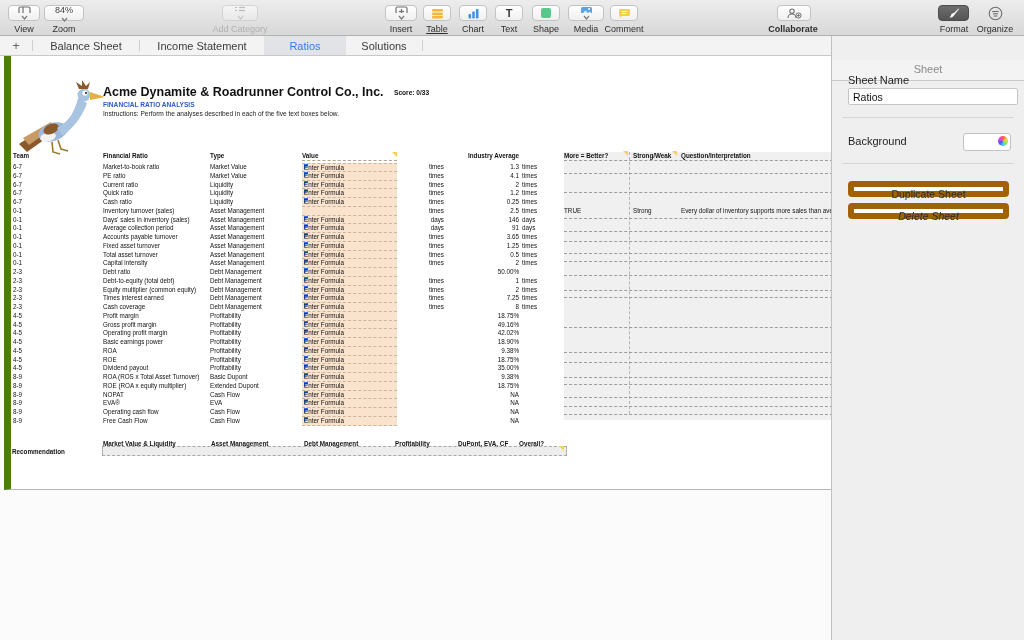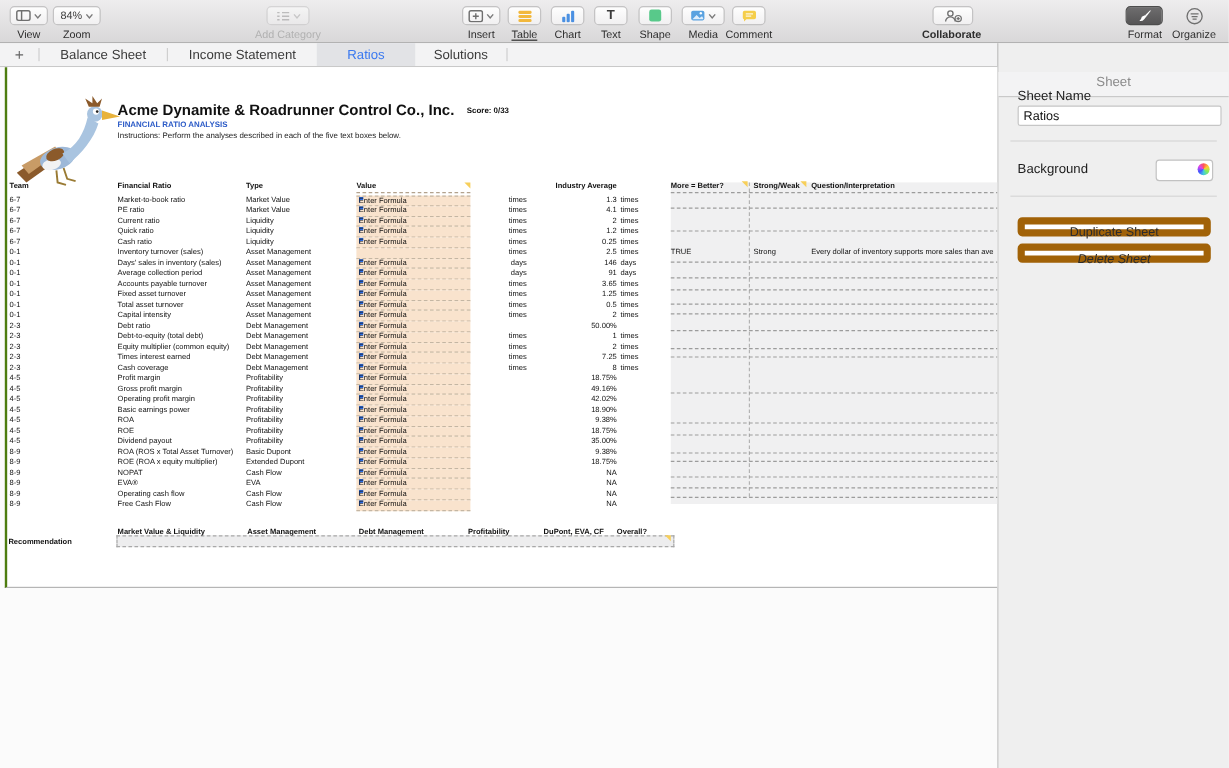--- a/index.html
+++ b/index.html
@@ -4,21 +4,21 @@
 <style>
   html,body{margin:0;padding:0;}
   body{width:1024px;height:640px;position:relative;overflow:hidden;
        font-family:"Liberation Sans", sans-serif;background:#f2f2f2;}
 
   
   .toolbar{position:absolute;top:0;left:0;width:1024px;height:36px;
            background:linear-gradient(#eeedee,#d9d8d9);border-bottom:1px solid #b2b2b2;box-sizing:border-box;}
   .tb-btn{position:absolute;top:5px;height:16px;background:linear-gradient(#fefefe,#f1f0f1);
           border:1px solid #c4c3c4;border-radius:4px;display:flex;align-items:center;
-          justify-content:center;gap:2px;box-sizing:border-box;font-size:9px;color:#3c3c3c;}
+          justify-content:center;gap:2px;box-sizing:border-box;font-size:9px;color:#3c3c3c;flex-direction:column;}
   .tb-btn.dark{background:linear-gradient(#6e6d6e,#565556);border-color:#4c4c4c;}
   .tb-btn.noborder{background:none;border:none;}
   .tb-btn.disabled{opacity:.55;}
   .tb-label{position:absolute;top:24px;font-size:9px;color:#2e2e2e;text-align:center;white-space:nowrap;}
   .tb-label.disabled{color:#b1b1b1;}
   .chev svg{display:block;}
 
   
   .tabbar{position:absolute;top:36px;left:0;width:831px;height:20px;background:#f3f3f4;
           border-bottom:1px solid #c9c9c9;display:flex;align-items:stretch;box-sizing:border-box;}
@@ -41,21 +41,21 @@
           border-radius:4px;font-size:10.5px;color:#2b2b2b;font-family:"Liberation Sans",sans-serif;
           line-height:14px;text-align:center;padding:0;}
   .colorwell{position:absolute;left:131px;top:97px;width:46px;height:16px;background:#fff;
              border:1px solid #c2c2c2;border-radius:3px;}
   .colorwheel{position:absolute;right:2px;top:2px;width:10px;height:10px;border-radius:50%;
               background:conic-gradient(#f55,#fc3,#8e5,#4cd,#45f,#d4e,#f55);}
 
   
   .main{position:absolute;top:56px;left:0;width:831px;height:584px;background:#fbfbfb;}
   .sheet{position:absolute;left:4px;top:0;width:827px;height:434px;background:#fff;
-         border-left:2px solid #4d7c0f;border-bottom:1px solid #b5b5b5;overflow:hidden;box-sizing:border-box;}
+         border-left:7px solid #4d7c0f;border-bottom:1px solid #b5b5b5;overflow:hidden;box-sizing:border-box;}
 
   .title{position:absolute;left:92px;top:29px;font-size:12.5px;font-weight:bold;color:#111;white-space:nowrap;}
   .subtitle{position:absolute;left:92px;top:45px;font-size:6.6px;font-weight:bold;color:#2c5bc7;}
   .instructions{position:absolute;left:92px;top:54px;font-size:6.6px;color:#222;}
   .score{position:absolute;left:383px;top:33px;font-size:6.6px;font-weight:bold;color:#111;}
 
   .grayzone{position:absolute;left:553px;top:96px;width:274px;height:268px;background:#f0f0f1;}
   .dline{position:absolute;left:553px;width:274px;height:0;border-top:1px dashed #9c9c9c;}
   .vline{position:absolute;left:618px;top:96px;height:262px;width:0;border-left:1px dashed #b3b3b3;}
   .hline-value{position:absolute;left:291px;top:104px;width:95px;height:0;border-top:1px dashed #b3a28d;}

